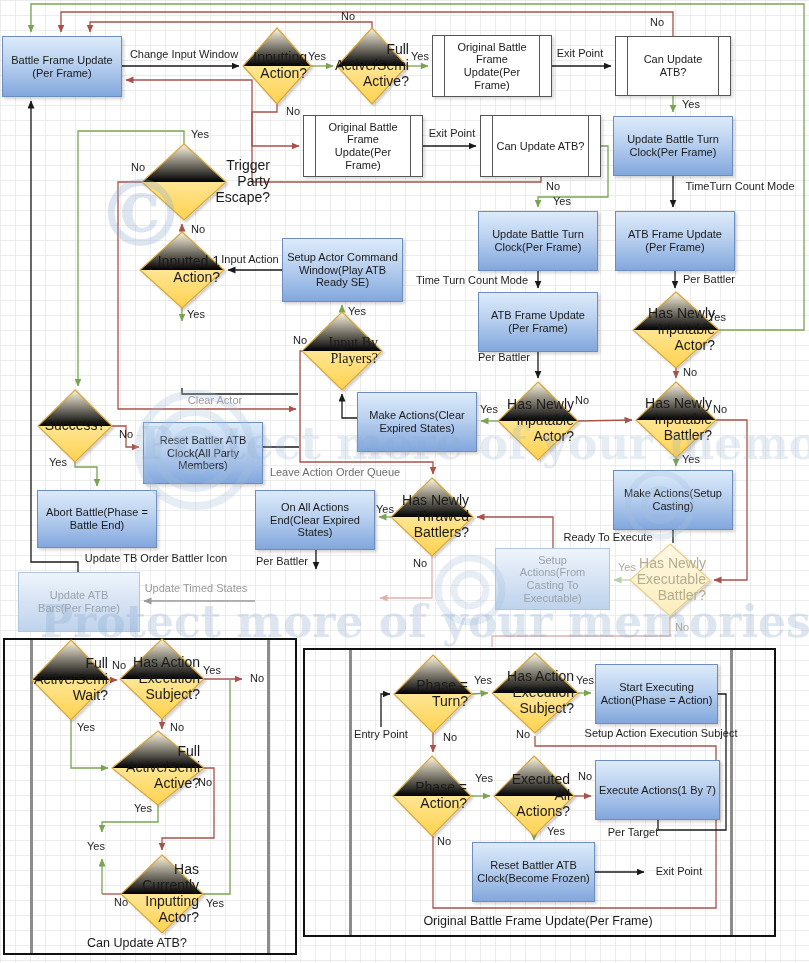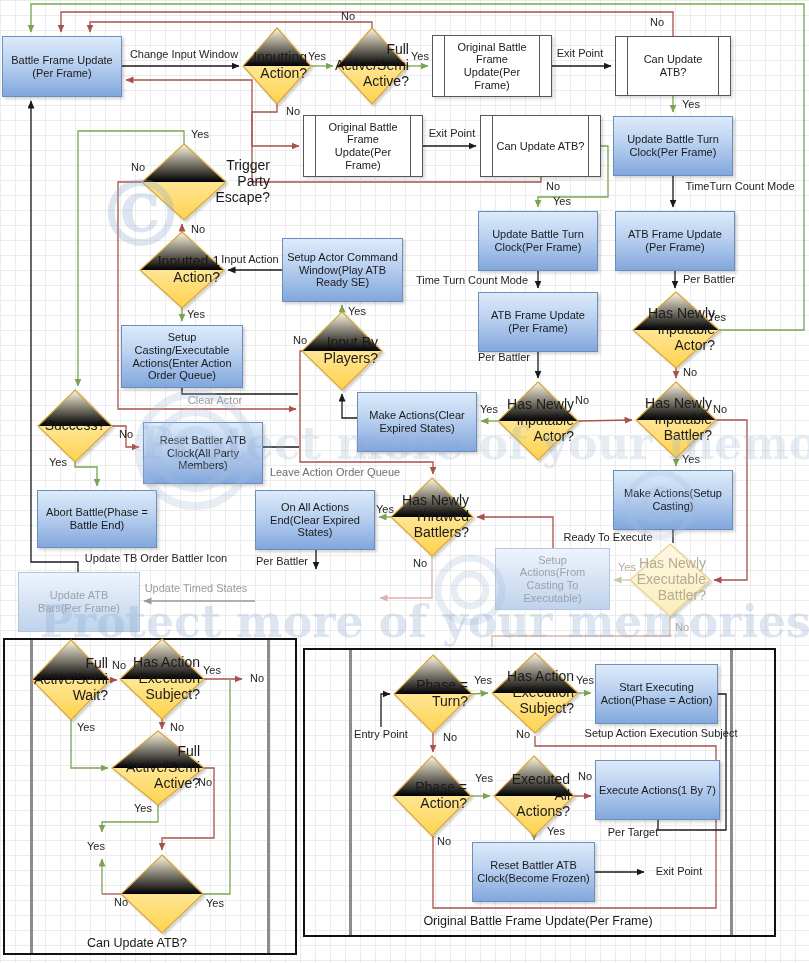--- a/index.html
+++ b/index.html
@@ -190,31 +190,31 @@
     <div class="dtext" style="left: 637px; top: 292px; width: 78px; height: 76px;">Has Newly Inputable Actor?</div>
     <div class="dtext" style="left: 502px; top: 382px; width: 72px; height: 78px;">Has Newly Inputable Actor?</div>
     <div class="node box" style="left: 357px; top: 392px; width: 120px; height: 60px;">Make Actions(Clear Expired States)</div>
     <div class="dtext" style="left: 640px; top: 382px; width: 72px; height: 76px;">Has Newly Inputable Battler?</div>
     <div class="node box" style="left: 613px; top: 470px; width: 120px; height: 60px;">Make Actions(Setup Casting)</div>
     <div class="dtext faded" style="left: 634px; top: 544px; width: 72px; height: 72px;">Has Newly Executable Battler?</div>
     <div class="node fadedbox" style="left: 495px; top: 548px; width: 115px; height: 62px;">Setup Actions(From Casting To Executable)</div>
     <div class="dtext" style="left: 395px; top: 478px; width: 74px; height: 78px;">Has Newly Thrawed Battlers?</div>
     <div class="node box" style="left: 255px; top: 490px; width: 120px; height: 60px;">On All Actions End(Clear Expired States)</div>
     <div class="node fadedbox" style="left: 18px; top: 572px; width: 122px; height: 60px;">Update ATB Bars(Per Frame)</div>
-    <div class="node box" style="left: 121px; top: 325px; width: 122px; height: 63px;">Setup Casting/Executable Actions(Enter Action Order Queue)</div>
     <div class="node box" style="left: 143px; top: 422px; width: 120px; height: 62px;">Reset Battler ATB Clock(All Party Members)</div>
     <div class="node box" style="left: 37px; top: 490px; width: 120px; height: 58px;">Abort Battle(Phase = Battle End)</div>
     <div class="dtext" style="left: 42px; top: 390px; width: 66px; height: 72px;">Success?</div>
     <div class="dtext" style="left: 146px; top: 144px; width: 76px; height: 76px; margin-left: 48px;">Trigger Party Escape?</div>
     <div class="dtext" style="left: 144px; top: 232px; width: 76px; height: 76px;">Inputted 1 Action?</div>
     <div class="node box" style="left: 282px; top: 238px; width: 121px; height: 64px;">Setup Actor Command Window(Play ATB Ready SE)</div>
-    <div class="dtext" style="left: 306px; top: 312px; width: 72px; height: 78px;">Input By Players?</div>
+    <div class="dtext" style="left: 306px; top: 312px; width: 72px; height: 78px; font-family: Liberation Serif, serif;">Input By Players?</div>
     <div class="dtext" style="left: 36px; top: 640px; width: 70px; height: 80px;">Full Active/Semi Wait?</div>
     <div class="dtext" style="left: 124px; top: 639px; width: 76px; height: 80px;">Has Action Execution Subject?</div>
     <div class="dtext" style="left: 116px; top: 731px; width: 84px; height: 74px;">Full Active/Semi Active?</div>
+    <div class="dtext" style="left: 125px; top: 855px; width: 74px; height: 78px;">Has Currently Inputting Actor?</div>
     <div class="dtext" style="left: 398px; top: 655px; width: 70px; height: 78px;">Phase = Turn?</div>
     <div class="dtext" style="left: 496px; top: 653px; width: 78px; height: 80px;">Has Action Execution Subject?</div>
     <div class="node box" style="left: 595px; top: 664px; width: 123px; height: 60px;">Start Executing Action(Phase = Action)</div>
     <div class="dtext" style="left: 397px; top: 756px; width: 70px; height: 80px;">Phase = Action?</div>
     <div class="dtext" style="left: 498px; top: 756px; width: 72px; height: 80px;">Executed All Actions?</div>
     <div class="node box" style="left: 595px; top: 760px; width: 125px; height: 60px;">Execute Actions(1 By 7)</div>
     <div class="node box" style="left: 472px; top: 842px; width: 123px; height: 60px;">Reset Battler ATB Clock(Become Frozen)</div>
     <div class="lbl" style="left: 184px; top: 54px;">Change Input Window</div>
     <div class="lbl" style="left: 317px; top: 56px;">Yes</div>
     <div class="lbl" style="left: 348px; top: 16px;">No</div>

